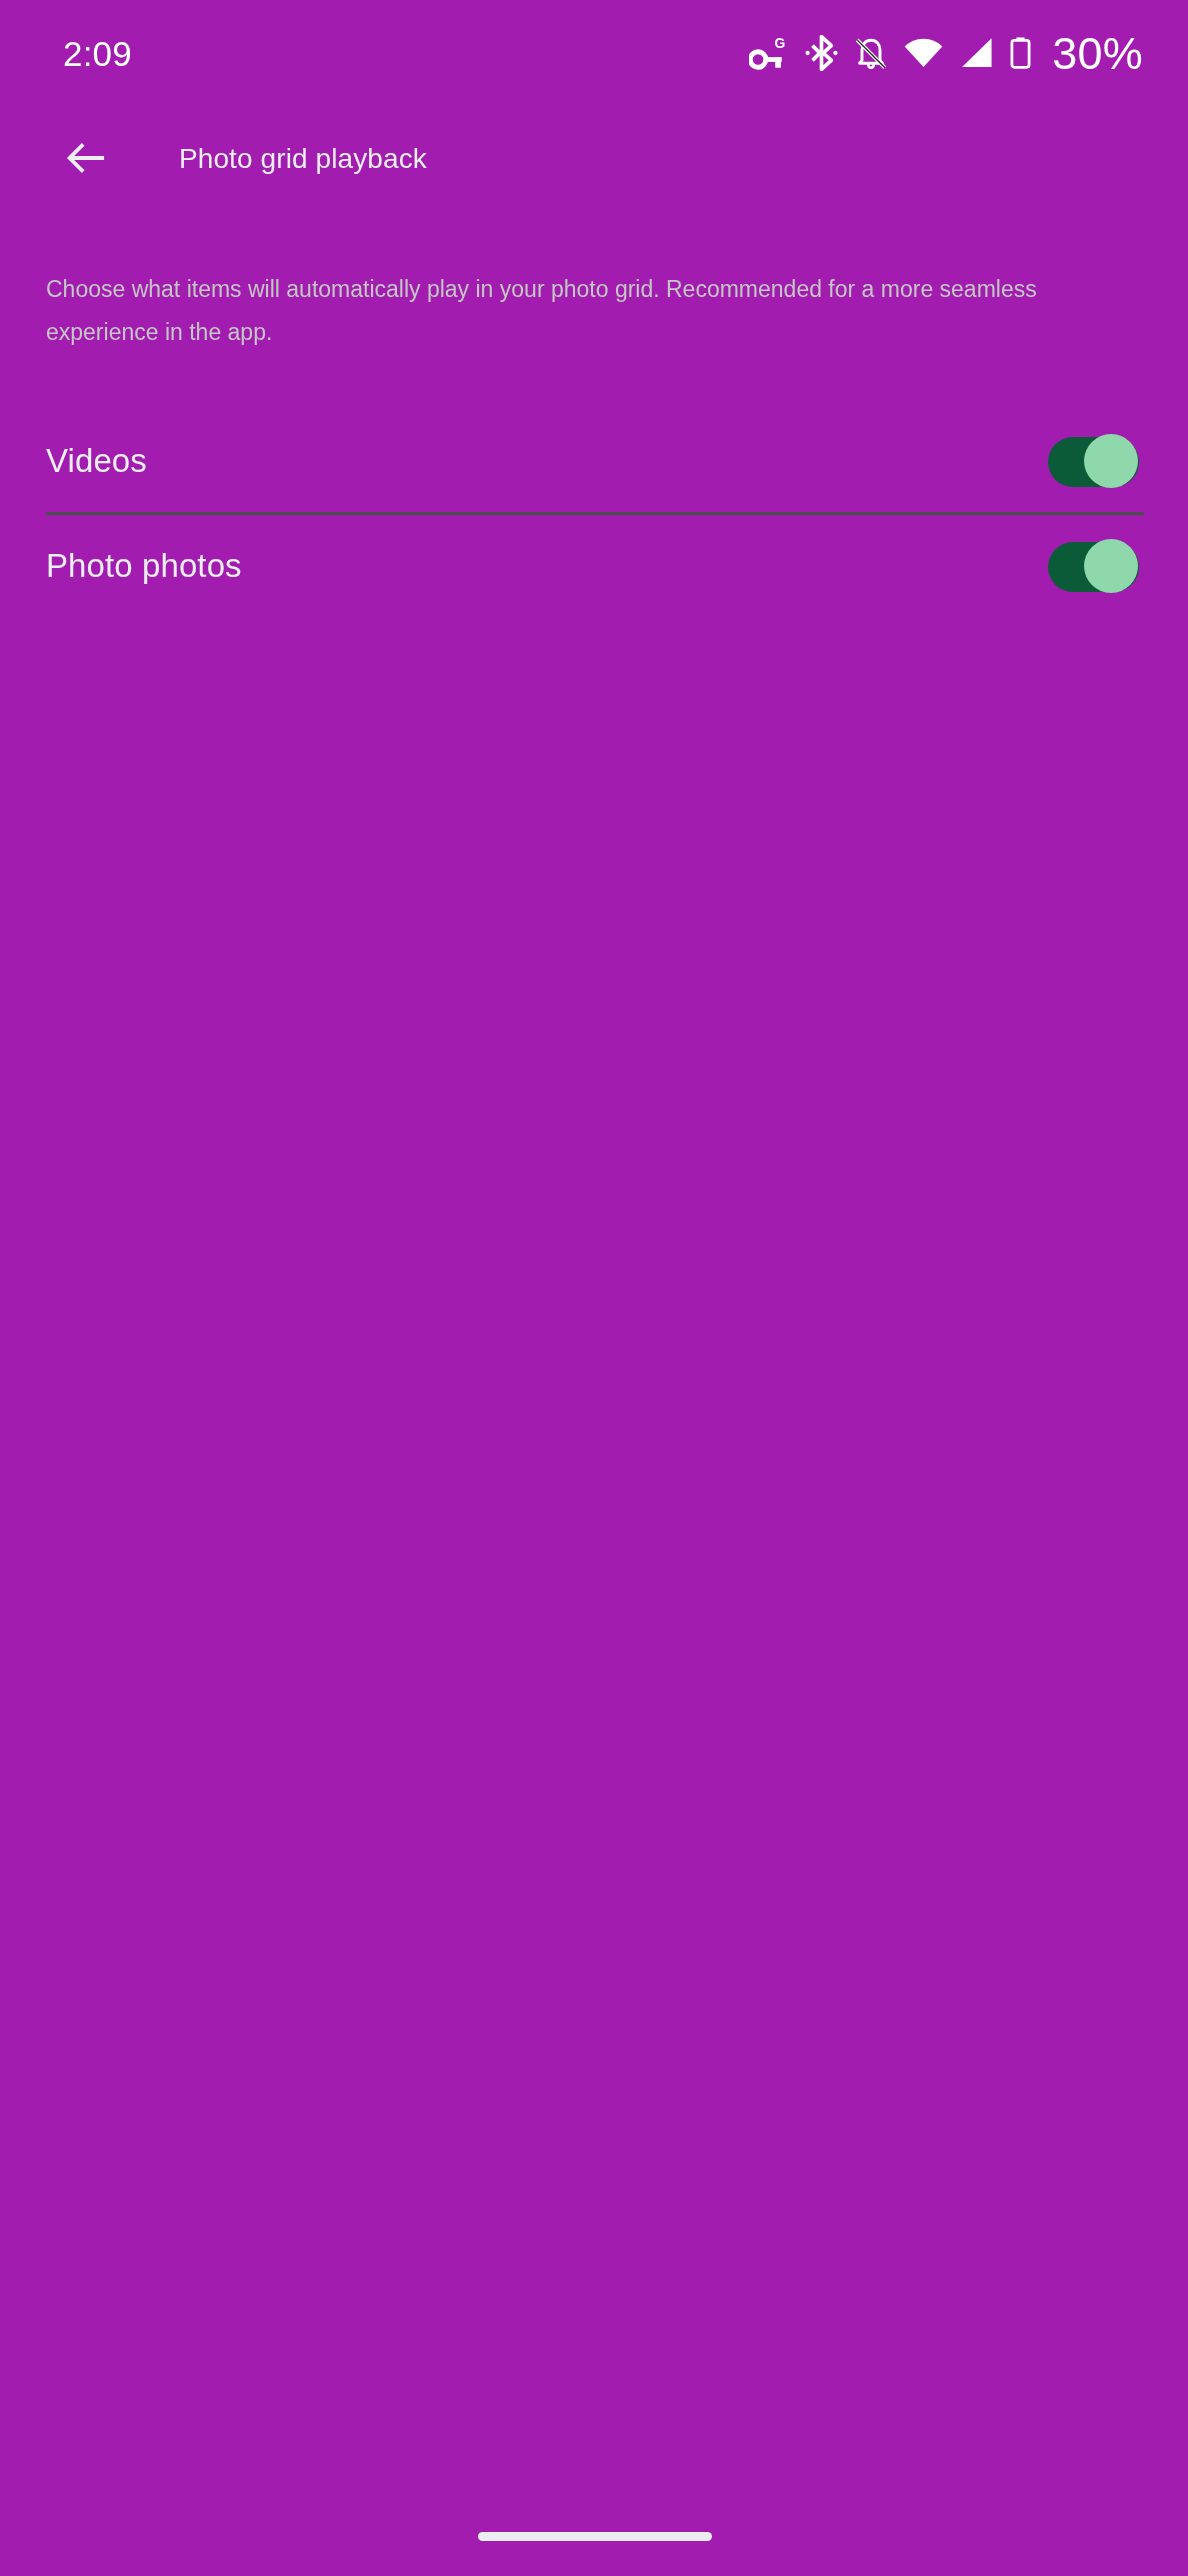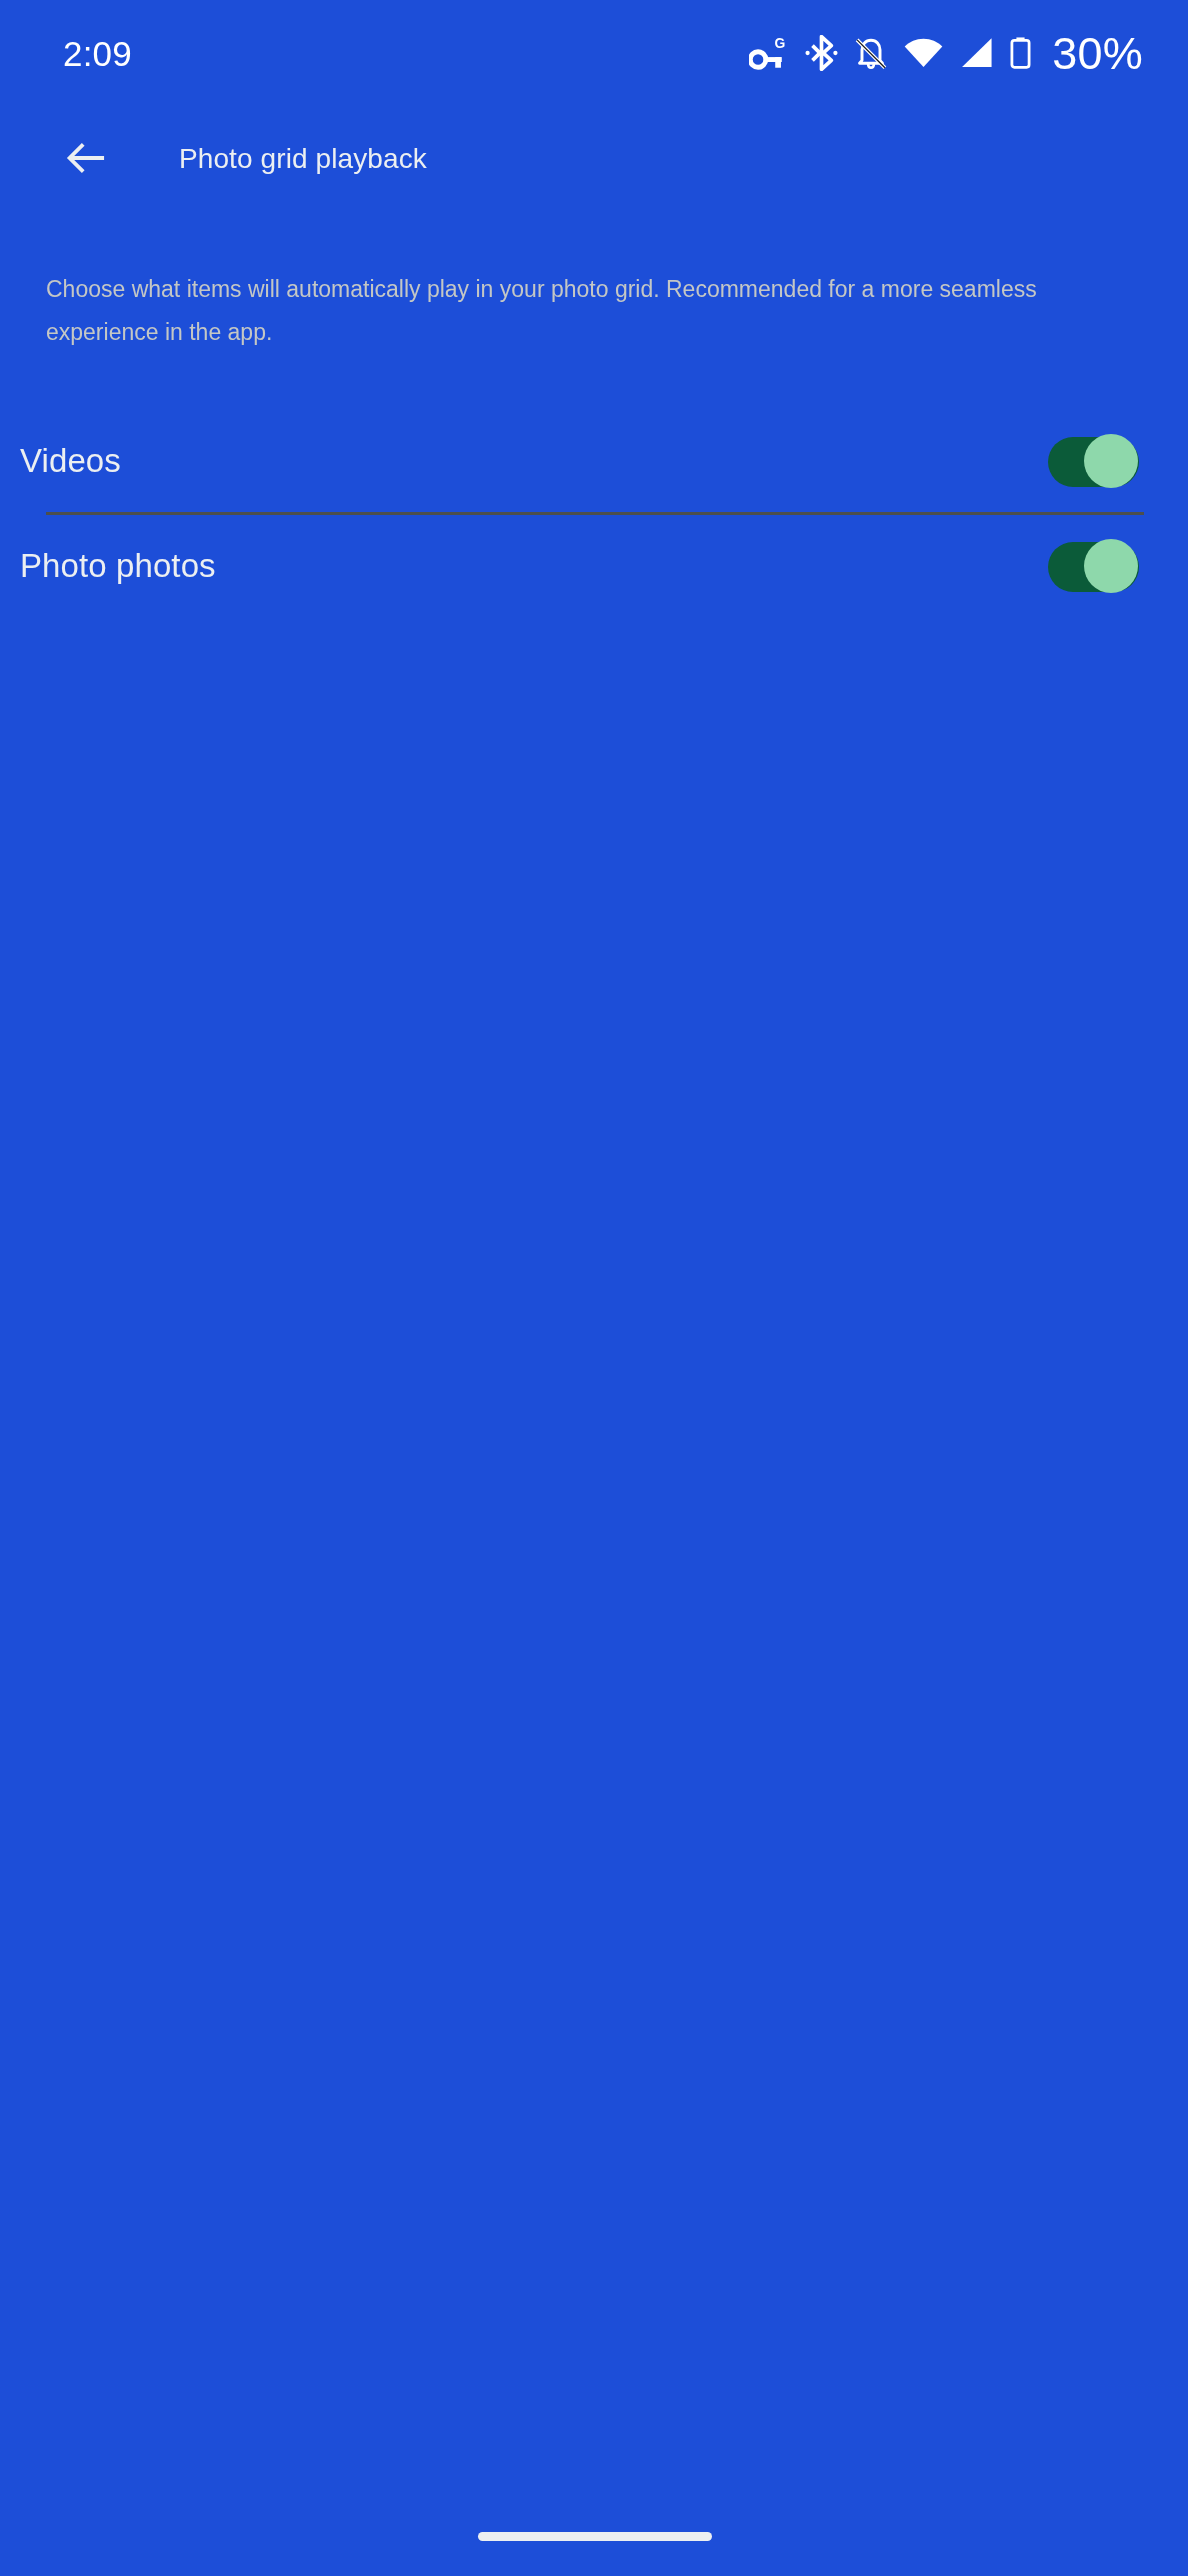--- a/index.html
+++ b/index.html
@@ -5,21 +5,21 @@
   * { margin:0; padding:0; box-sizing:border-box; }
   html, body {
     width:1189px; height:2576px;
     background:#1b1b1b;
     font-family:"Liberation Sans", sans-serif;
     overflow:hidden;
   }
   .screen {
     position:relative;
     width:1189px; height:2576px;
-    background:#1d4ed8;
+    background:#a21caf;
     display:flex; flex-direction:column;
   }
 
   
   .statusbar {
     height:106px;
     flex:0 0 106px;
     display:flex;
     align-items:center;
     justify-content:space-between;
@@ -79,21 +79,21 @@
 
   
   .settings-list {
     margin-top:56px;
   }
   .setting-row {
     height:102px;
     display:flex;
     align-items:center;
     justify-content:space-between;
-    padding:0 50px 0 20px;
+    padding:0 50px 0 46px;
     cursor:pointer;
   }
   .setting-label {
     color:#eceff1;
     font-size:33px;
     letter-spacing:0.1px;
   }
   .divider-wrap {
     padding-left:46px;
     padding-right:45px;

